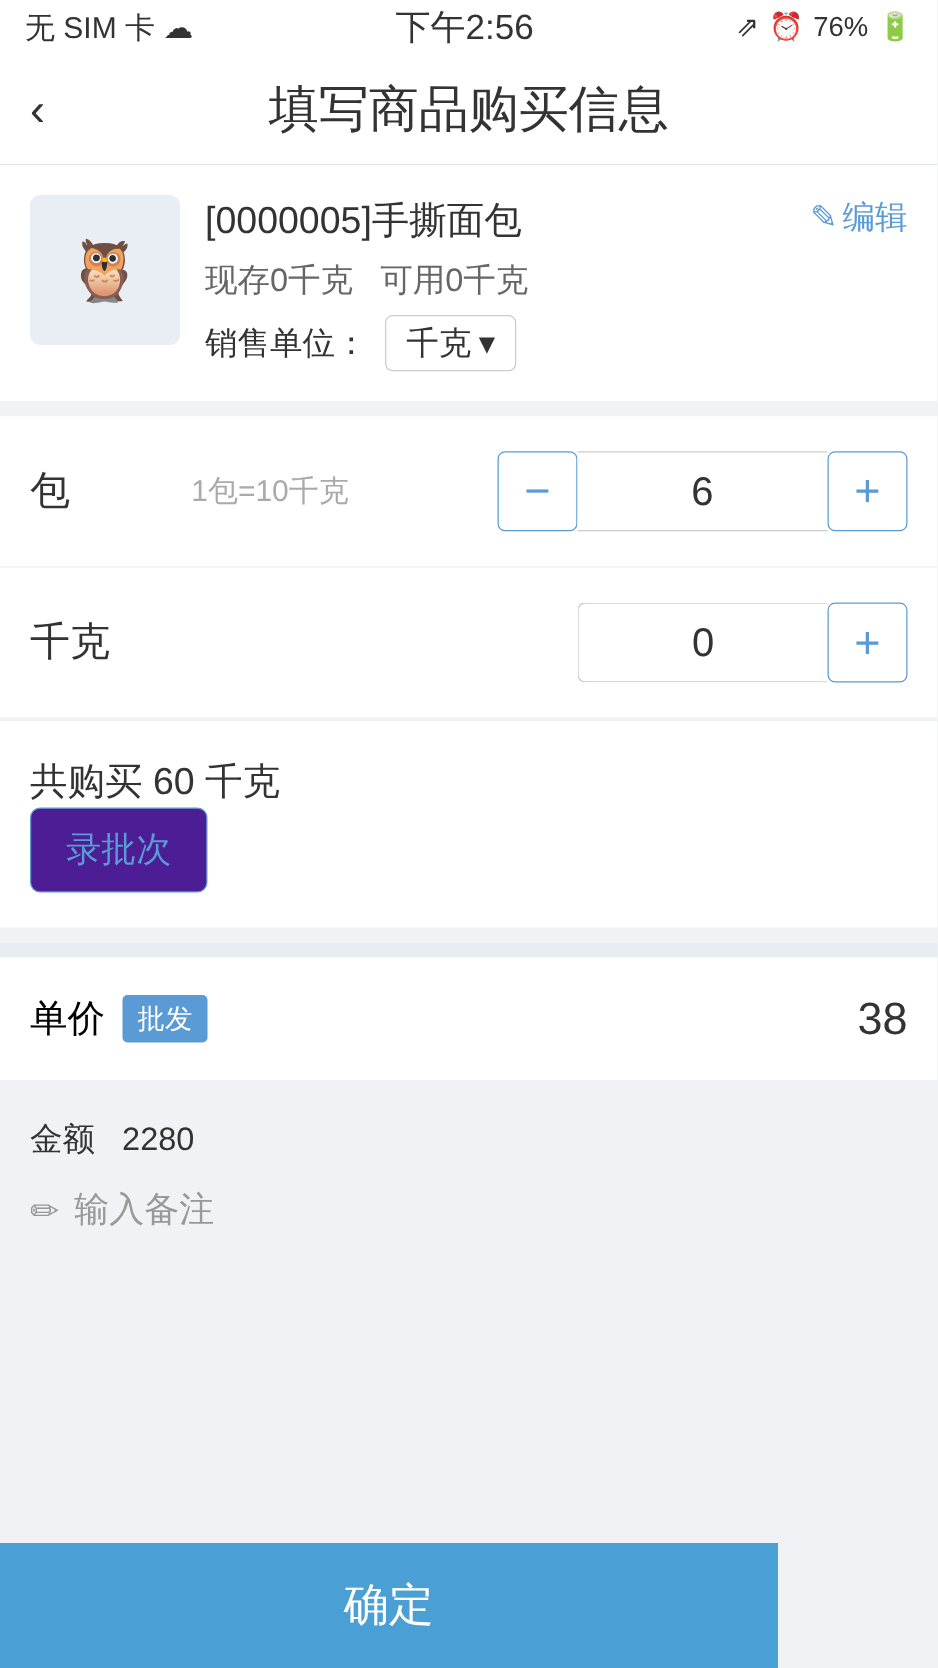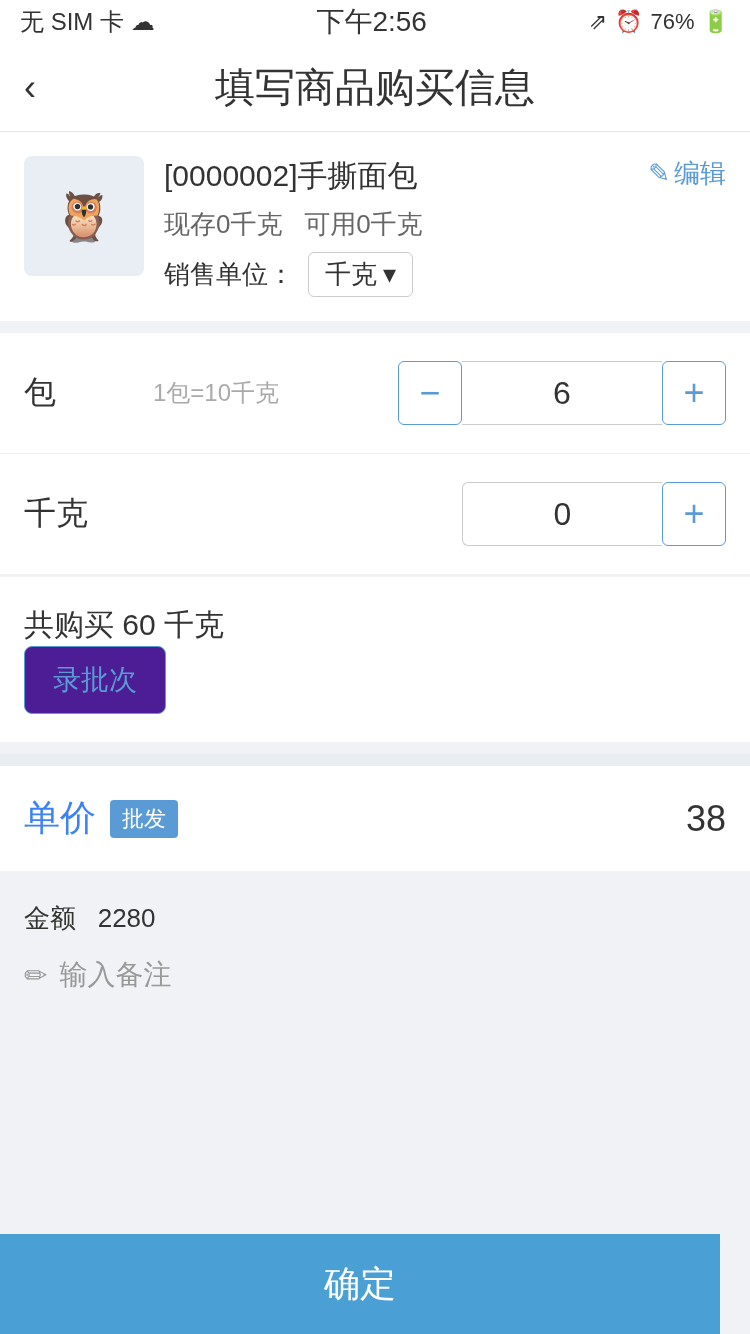--- a/index.html
+++ b/index.html
@@ -189,22 +189,22 @@
       background: #fff;
       padding: 28px 24px;
       margin-bottom: 2px;
     }
     .price-row {
       display: flex;
       align-items: center;
       gap: 14px;
     }
     .price-label {
-      font-size: 36px;
-      color: #3b82f6;
+      font-size: 30px;
+      color: #000000;
     }
     .price-tag {
       background: #5b9bd5;
       color: #fff;
       font-size: 22px;
       padding: 4px 12px;
       border-radius: 4px;
     }
     .price-ref-btn {
       border: 1.5px solid #e8963a;
@@ -246,21 +246,21 @@
     .content-area {
       min-height: 400px;
       background: #f0f2f5;
     }
 
     
     .confirm-btn {
       position: fixed;
       bottom: 0;
       left: 0;
-      width: 720px;
+      width: 622px;
       height: 100px;
       background: #4a9fd4;
       color: #fff;
       font-size: 36px;
       display: flex;
       align-items: center;
       justify-content: center;
       cursor: pointer;
       border: none;
     }
@@ -289,21 +289,21 @@
 <div class="nav-bar">
   <span class="nav-back">‹</span>
   <span class="nav-title">填写商品购买信息</span>
 </div>
 
 <div class="product-card">
   <div class="product-thumbnail">
     <span class="owl-icon">🦉</span>
   </div>
   <div class="product-info">
-    <div class="product-name">[0000002]手撕面包</div>
+    <div class="product-name">[0000005]手撕面包</div>
     <div class="product-stock">
       <span>现存0千克</span>
       &nbsp;
       <span>可用0千克</span>
     </div>
     <div class="product-unit">
       <span>销售单位：</span>
       <span class="unit-select">
         <span>千克</span>
         <span>▾</span>

